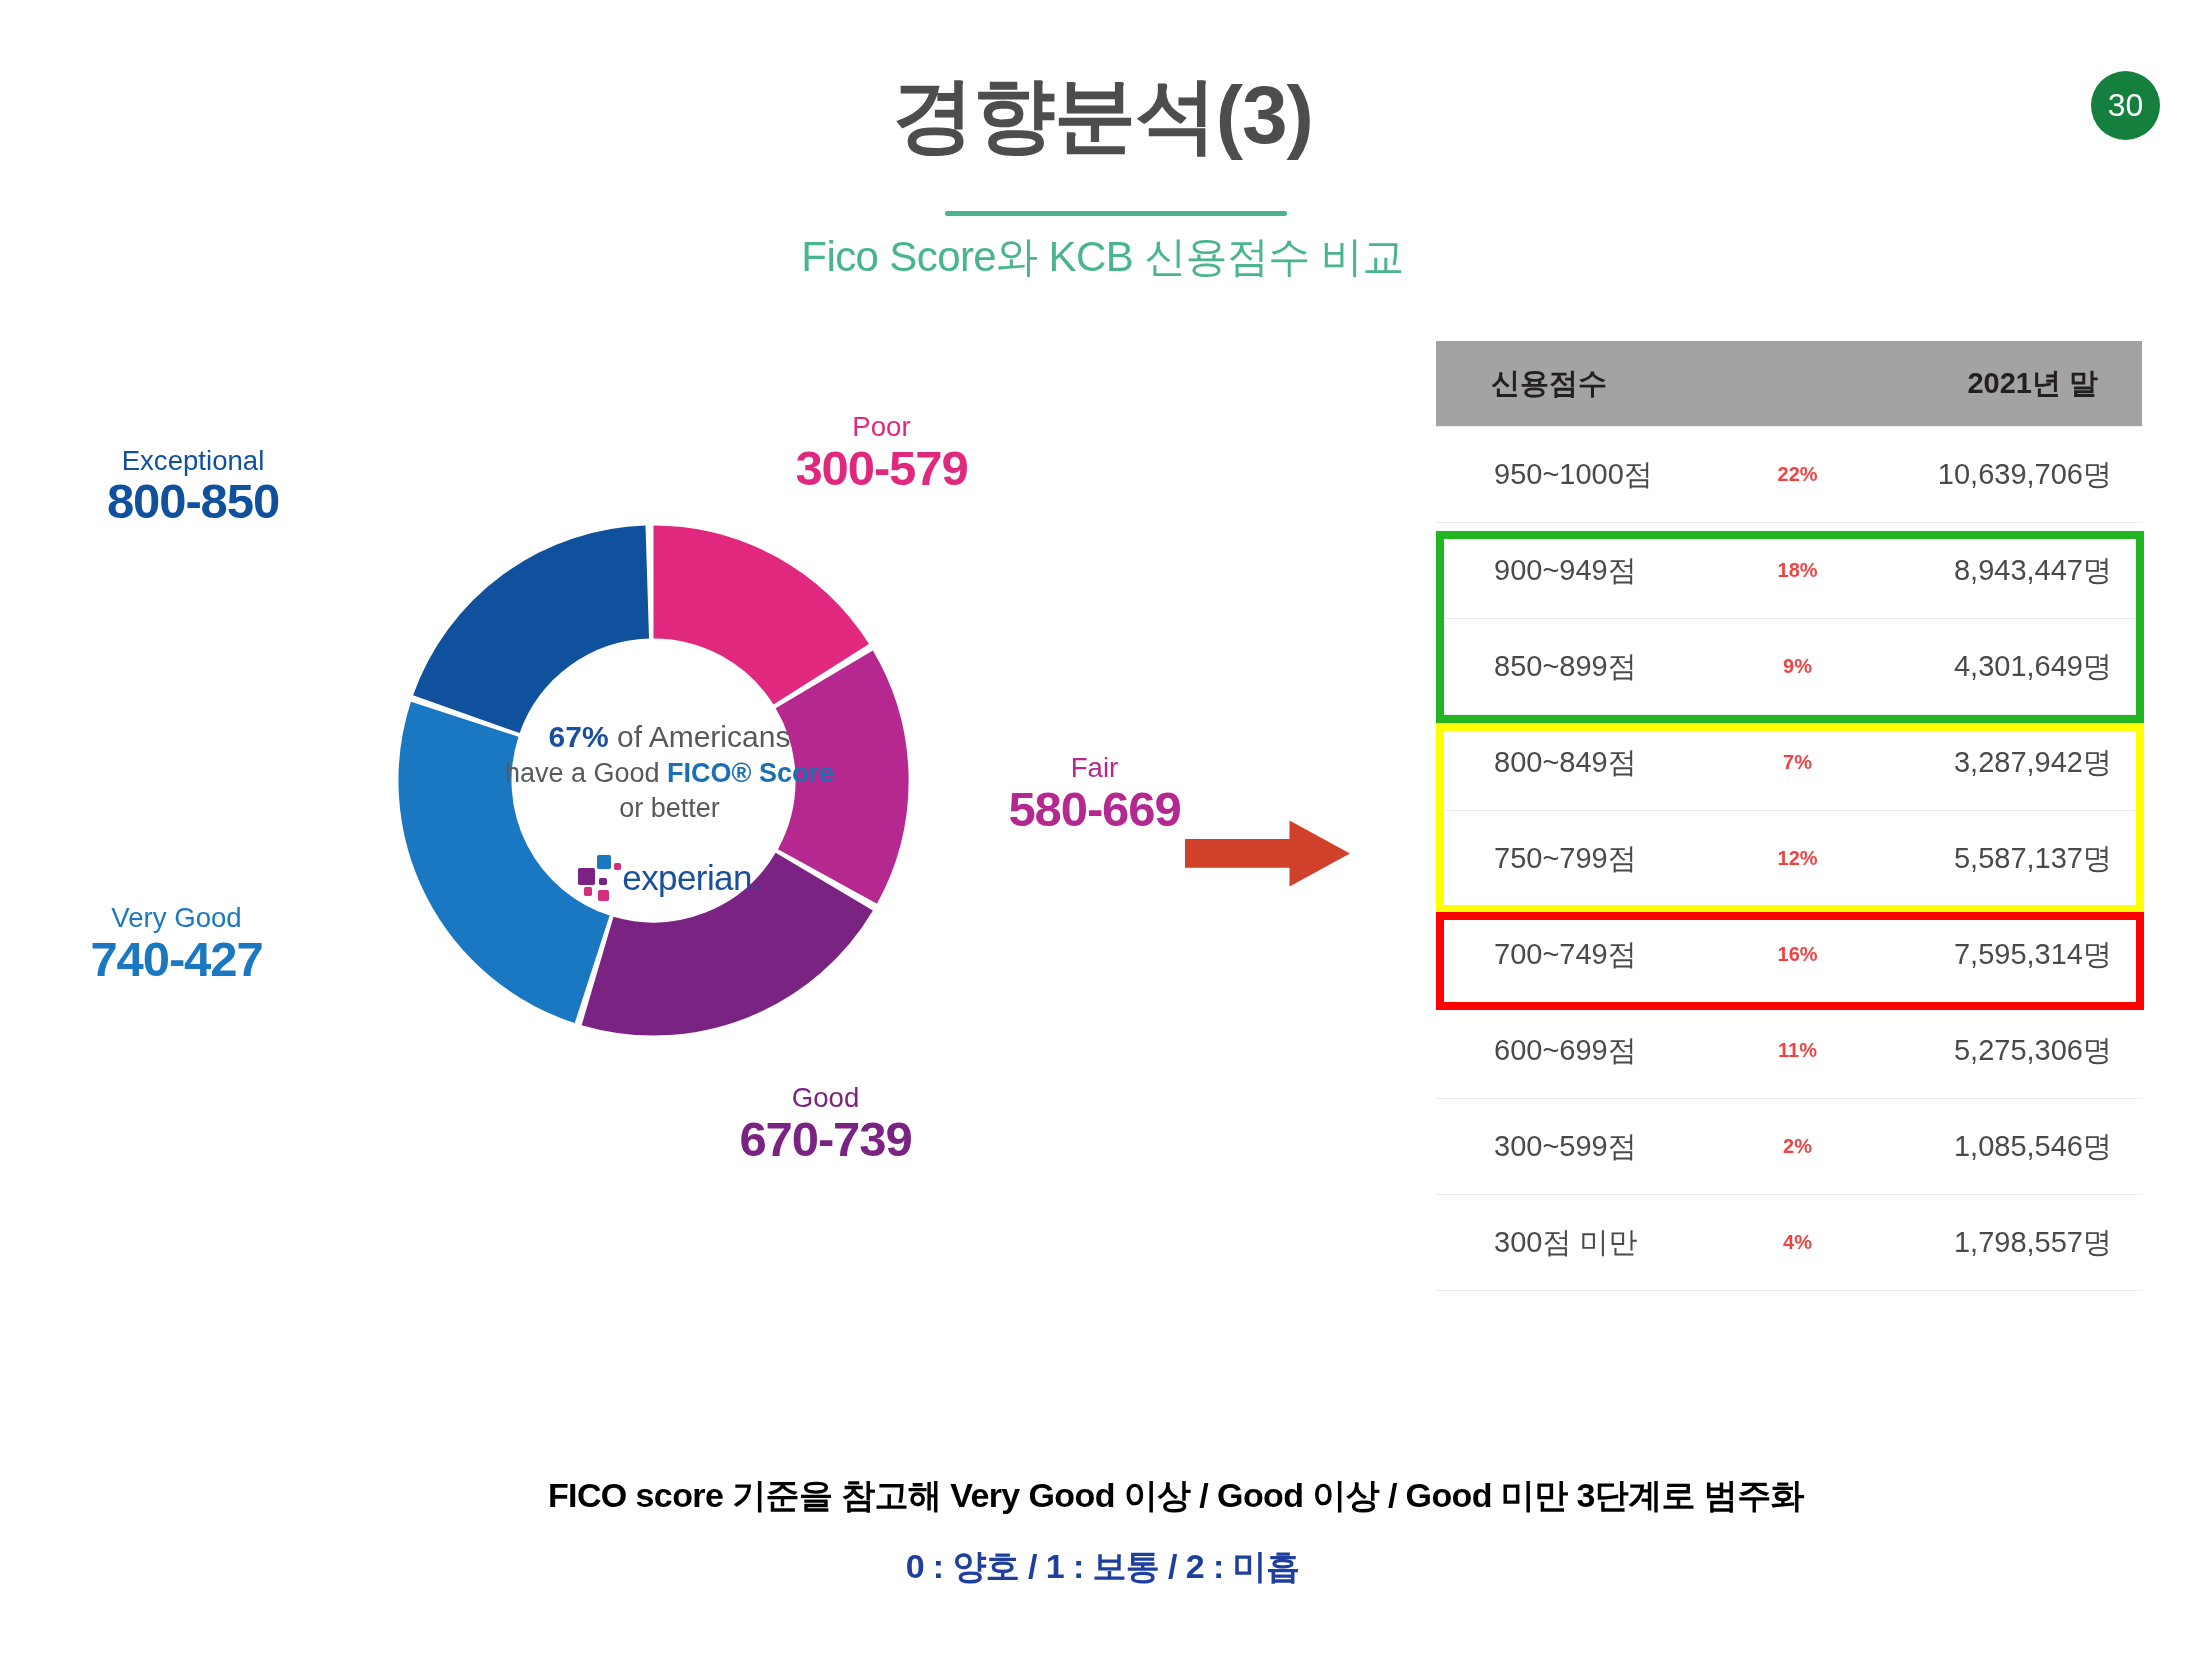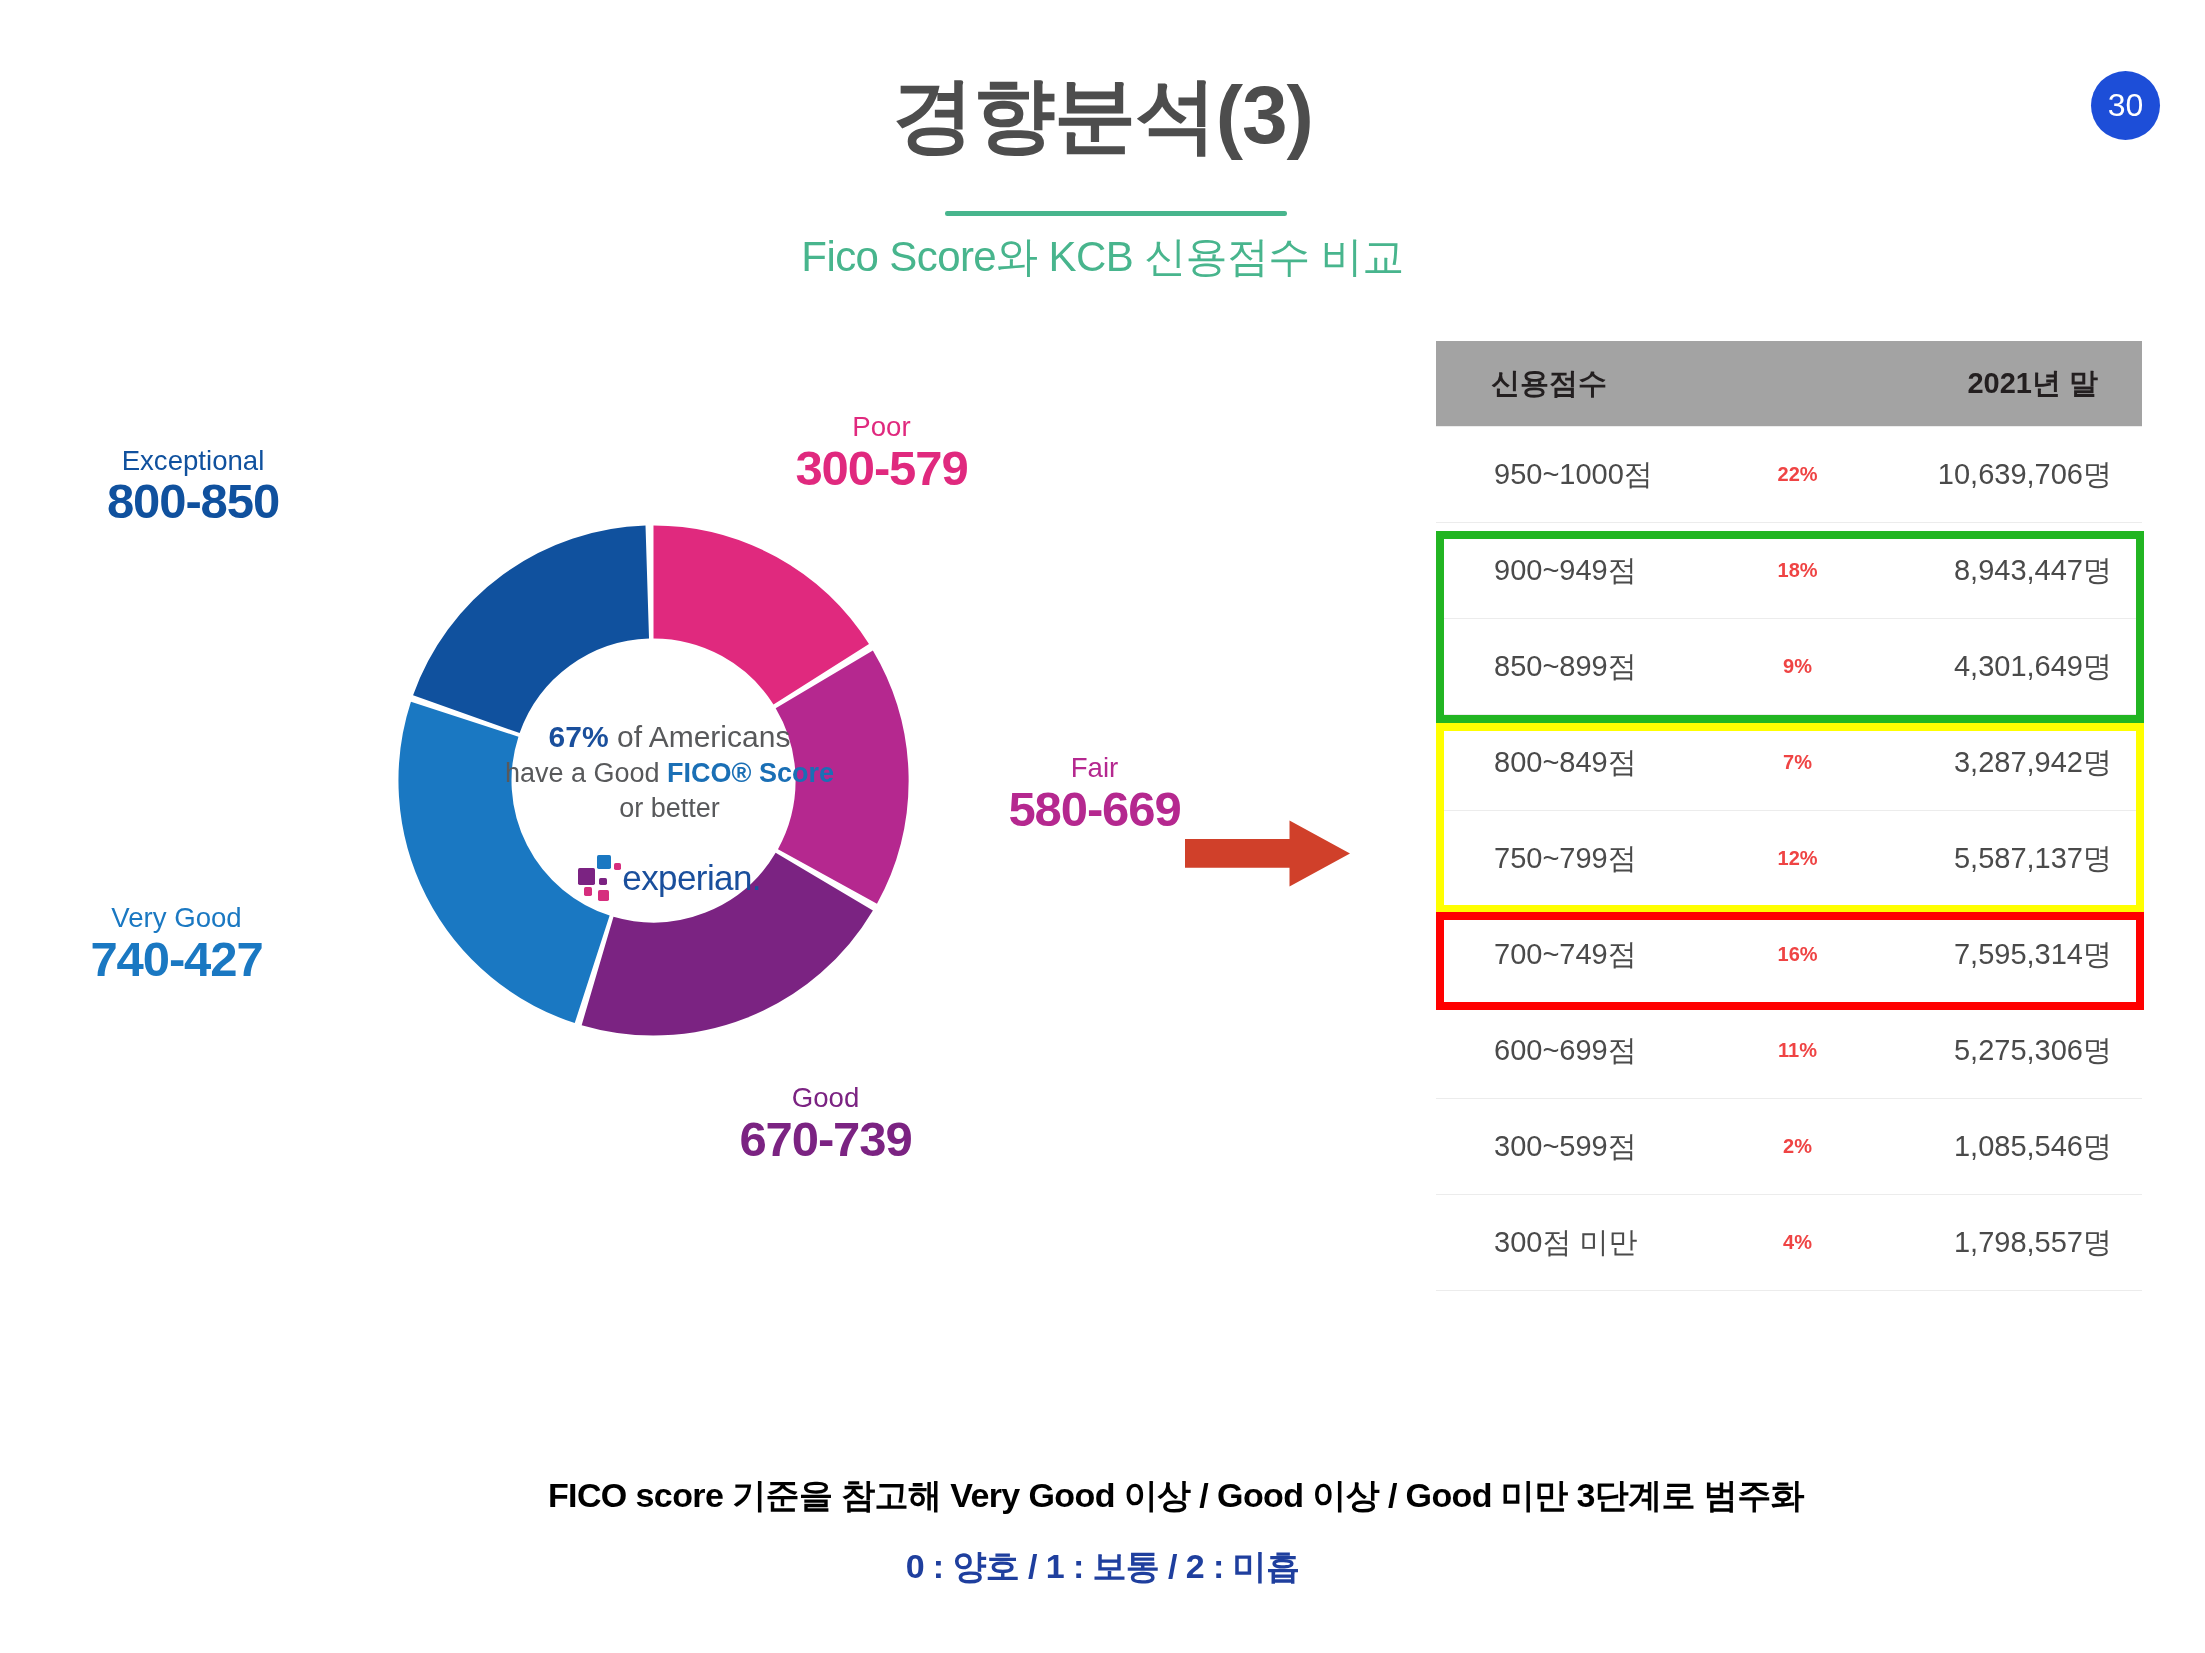--- a/index.html
+++ b/index.html
@@ -19,21 +19,21 @@
   #title-divider{
     position:absolute;top:211px;left:945px;width:342px;height:5px;
     background:#48b58d;border-radius:2.2px;
   }
   #slide-subtitle{
     position:absolute;top:229px;left:0;width:2205px;text-align:center;
     font-size:42px;color:#48b58d;font-weight:400;letter-spacing:-0.6px;
   }
   #page-badge{
     position:absolute;top:71px;left:2091px;width:69px;height:69px;
-    border-radius:50%;background:#1d4ed8;color:#ffffff;
+    border-radius:50%;background:#15803d;color:#ffffff;
     display:flex;align-items:center;justify-content:center;
     font-size:32px;font-weight:400;
   }
 
   
   #donut-chart{position:absolute;left:66px;top:452px;width:1158px;height:827px;}
   #donut-svg{position:absolute;left:298px;top:39px;}
   .donut-pct{
     position:absolute;color:#ffffff;font-size:34px;font-weight:400;
     text-align:center;pointer-events:none;

